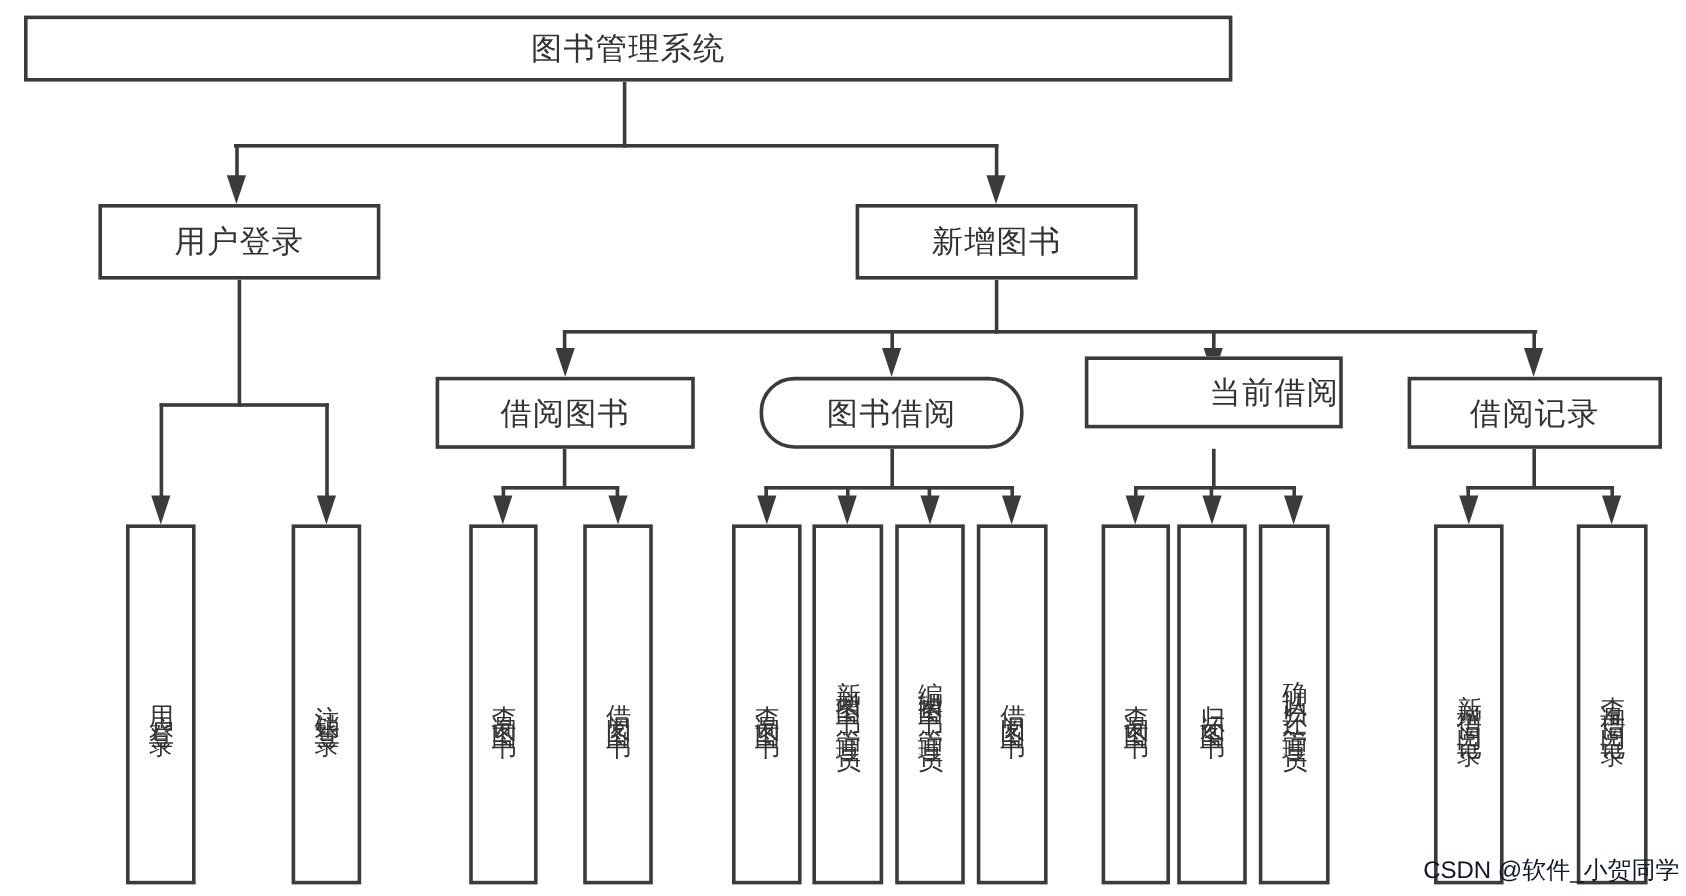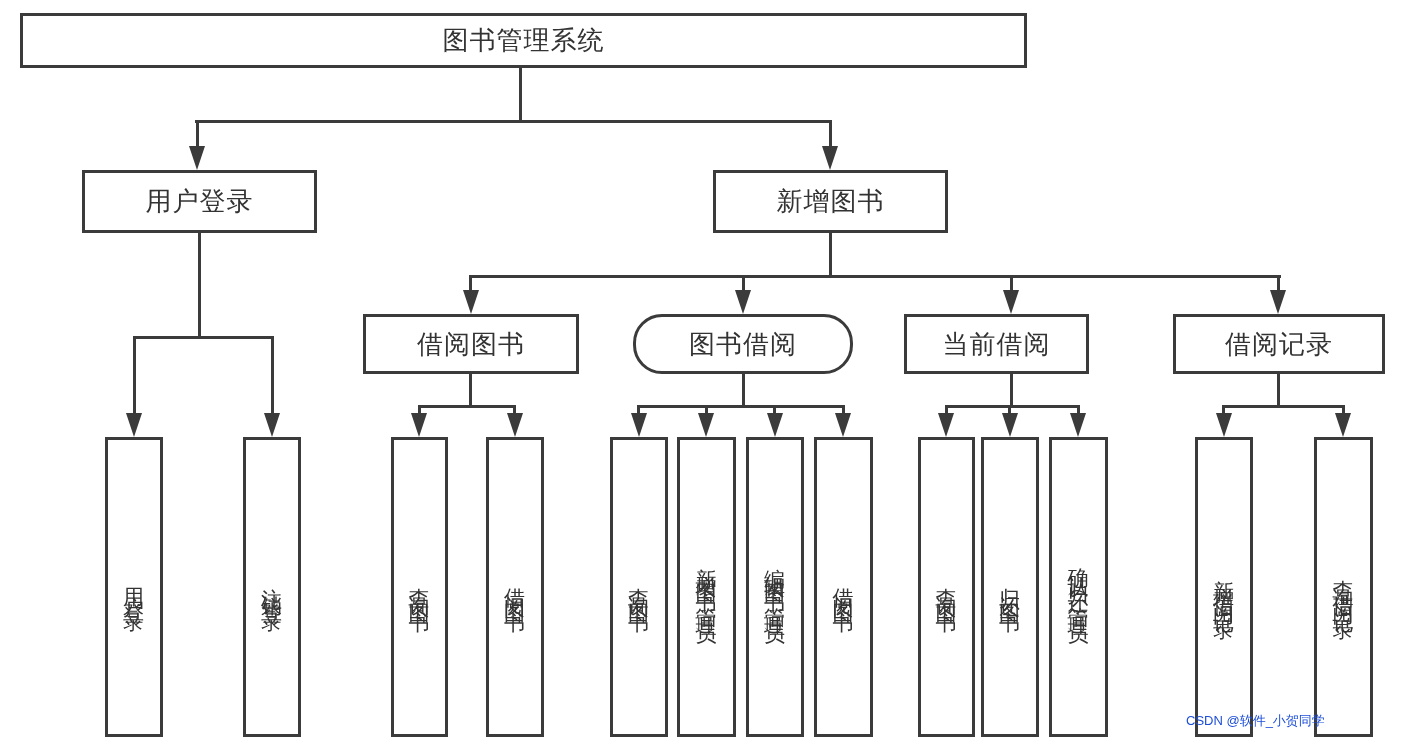--- a/index.html
+++ b/index.html
@@ -19,21 +19,21 @@
   }
   .vl { position:absolute; width:3px; background:#3b3b3b; z-index:1; }
   .hl { position:absolute; height:3px; background:#3b3b3b; z-index:1; }
   .ah {
     position:absolute; width:0; height:0; z-index:1;
     border-left:8px solid transparent; border-right:8px solid transparent;
     border-top:24px solid #3b3b3b;
   }
   .watermark {
     position:absolute; left:1186px; top:712px; z-index:5;
-    font-size:13px; color:#1d4ed8; white-space:nowrap;
+    font-size:20px; color:#0f172a; white-space:nowrap;
   }
 </style>
 </head>
 <body>
 
 <div class="box hbox" style="left:20px; top:13px; width:1007px; height:55px;">
   <span>图书管理系统</span>
 </div>
 
 <div class="vl" style="left:519px; top:68px; height:55px;"></div>
@@ -67,21 +67,21 @@
 <div class="ah" style="left:1003px; top:290px;"></div>
 <div class="vl" style="left:1277px; top:275px; height:18px;"></div>
 <div class="ah" style="left:1270px; top:290px;"></div>
 
 <div class="box hbox" style="left:363px; top:314px; width:216px; height:60px;">
   <span>借阅图书</span>
 </div>
 <div class="box hbox" style="left:633px; top:314px; width:220px; height:60px;border-radius:29px;">
   <span>图书借阅</span>
 </div>
-<div class="box hbox" style="left:904px; top:314px; width:185px; height:60px;">
+<div class="box hbox" style="left:904px; top:297px; width:215px; height:60px;justify-content:flex-end;">
   <span>当前借阅</span>
 </div>
 <div class="box hbox" style="left:1173px; top:314px; width:212px; height:60px;">
   <span>借阅记录</span>
 </div>
 
 <div class="vl" style="left:469px; top:374px; height:33px;"></div>
 <div class="hl" style="left:418px; top:405px; width:98px;"></div>
 <div class="vl" style="left:418px; top:405px; height:11px;"></div>
 <div class="ah" style="left:411px; top:413px;"></div>

